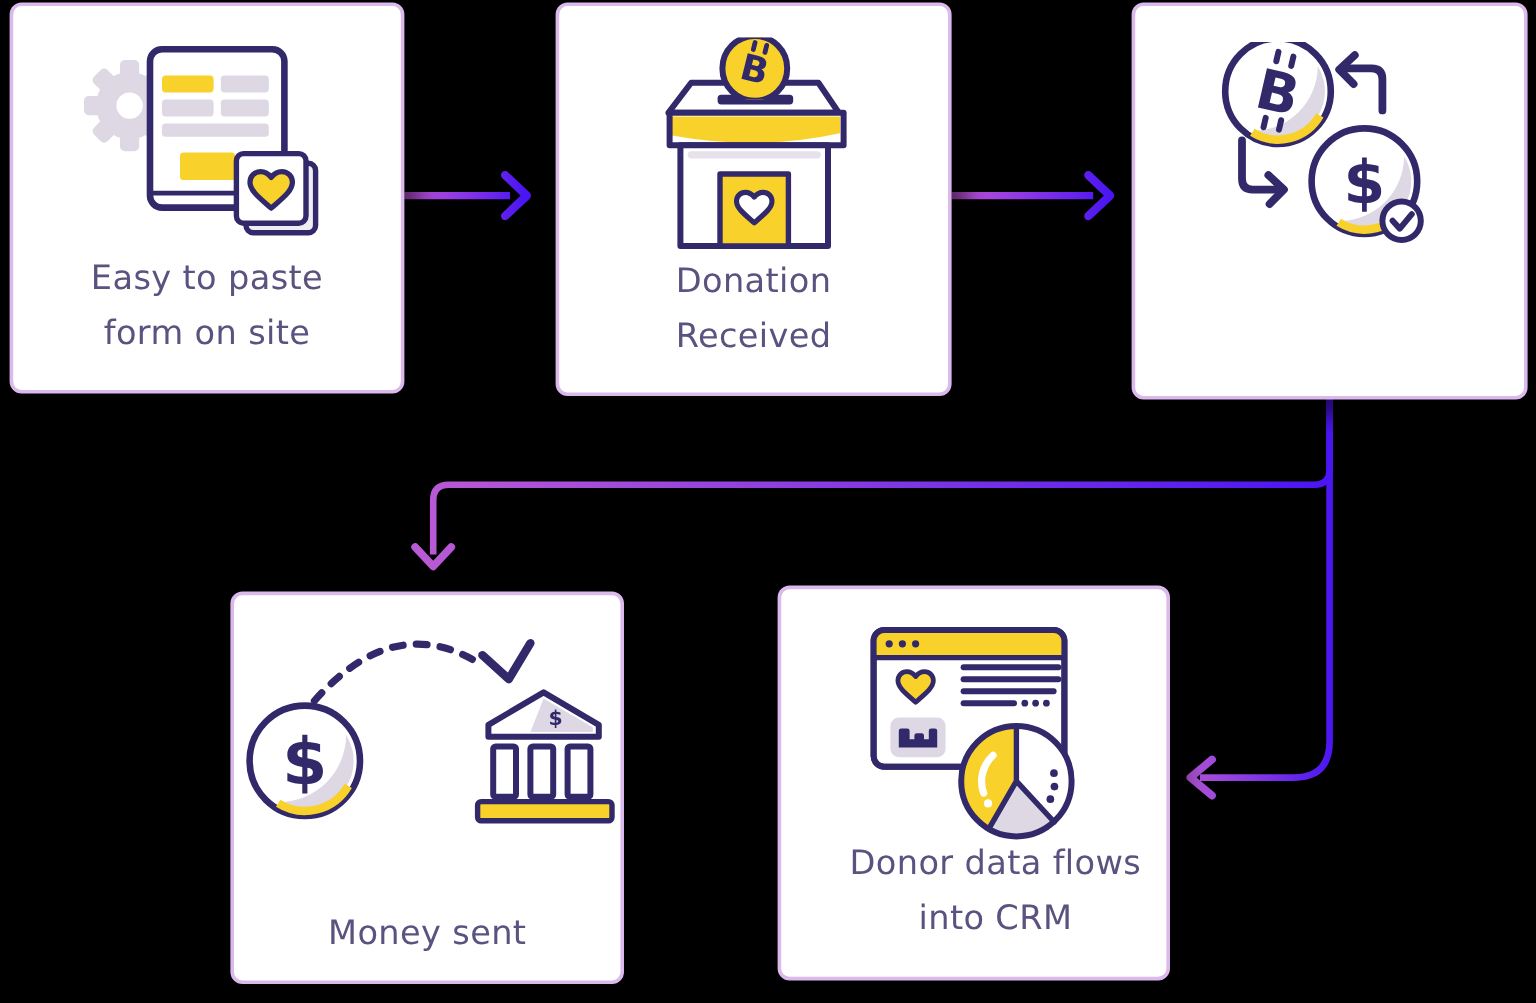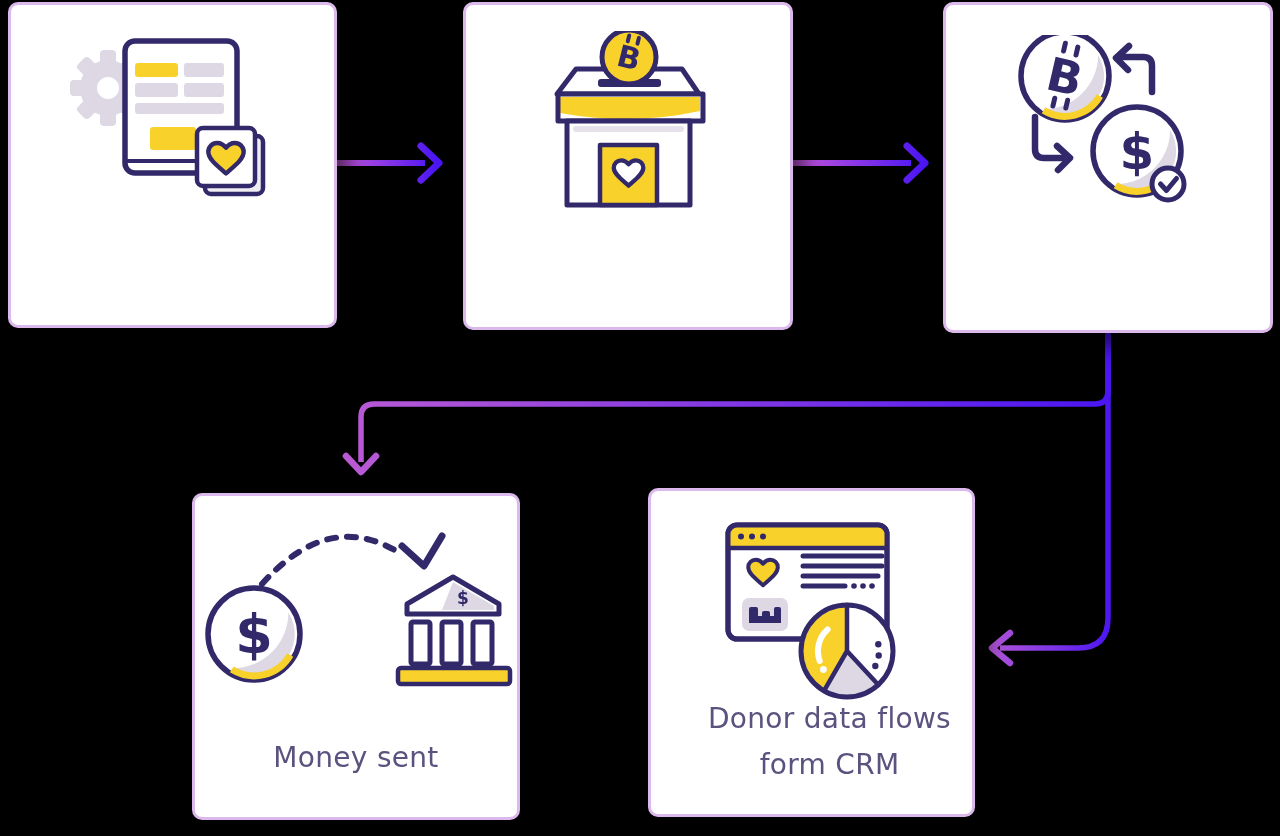--- a/index.html
+++ b/index.html
@@ -107,20 +107,24 @@
         </g>
         <g>
           <rect x="145" y="103" width="58" height="58" rx="6" fill="#efecf2" class="snf" stroke-width="4.5"></rect>
           <rect x="137" y="95" width="58" height="58" rx="6" class="fw snf" stroke-width="4.5"></rect>
           <g transform="translate(145.6,106.1) scale(1.7)">
             <path d="M12 20.2 C6.7 15.5 1.6 11.8 1.6 7.5 C1.6 4.6 3.9 2.3 6.8 2.3 C8.8 2.3 10.7 3.4 12 5.1 C13.3 3.4 15.2 2.3 17.2 2.3 C20.1 2.3 22.4 4.6 22.4 7.5 C22.4 11.8 17.3 15.5 12 20.2 Z" class="fy snf" stroke-width="2.6"></path>
           </g>
         </g>
       </svg>
     </div>
+    <div class="label">
+      <span>Easy to paste</span>
+      <span>form on site</span>
+    </div>
   </div>
 
   <div class="card" style="left:463px;top:2px;width:330px;height:328px;">
     <div class="icon-wrap" style="top:26px;">
       <svg width="165" height="178" viewBox="0 0 165 178">
         <defs>
             <clipPath id="coinClip2">
               <rect x="0" y="0" width="165" height="52"></rect>
             </clipPath>
           </defs>
@@ -141,20 +145,24 @@
         <g>
           <rect x="21" y="90" width="123" height="84" class="fw snf" stroke-width="5"></rect>
           <rect x="27" y="95" width="111" height="6" rx="3" fill="#e6e1eb"></rect>
           <rect x="54" y="114" width="57" height="60" class="fy snf" stroke-width="4.5"></rect>
           <g transform="translate(65.5,126) scale(1.42)">
             <path d="M12 20.2 C6.7 15.5 1.6 11.8 1.6 7.5 C1.6 4.6 3.9 2.3 6.8 2.3 C8.8 2.3 10.7 3.4 12 5.1 C13.3 3.4 15.2 2.3 17.2 2.3 C20.1 2.3 22.4 4.6 22.4 7.5 C22.4 11.8 17.3 15.5 12 20.2 Z" class="fw snf" stroke-width="3"></path>
           </g>
         </g>
       </svg>
     </div>
+    <div class="label">
+      <span>Donation</span>
+      <span>Received</span>
+    </div>
   </div>
 
   <div class="card" style="left:943px;top:2px;width:330px;height:331px;">
     <div class="icon-wrap" style="top:30px;">
       <svg width="190" height="175" viewBox="0 0 190 175">
         <g>
           <path d="M110 22 H130 Q139 22 139 31 V57" class="sn" stroke-width="6.5"></path>
           <path d="M116 11 L103 23 L115 35" class="sn" stroke-width="6.5"></path>
         </g>
         <g>
@@ -202,21 +210,21 @@
           <path d="M257 74 L298 98 L298 102 L246 102 Z" class="fg"></path>
           <path d="M211 106 V96 L257 69 L303 96 V106 Z" class="sn" stroke-width="5"></path>
           <text x="267" y="96" font-size="17" class="ictext">$</text>
           <rect x="215" y="114" width="19" height="42" rx="2" class="fw snf" stroke-width="5"></rect>
           <rect x="246" y="114" width="19" height="42" rx="2" class="fw snf" stroke-width="5"></rect>
           <rect x="277" y="114" width="19" height="42" rx="2" class="fw snf" stroke-width="5"></rect>
           <rect x="202" y="160" width="112" height="16" rx="3" class="fy snf" stroke-width="4.5"></rect>
         </g>
       </svg>
     </div>
-    <div class="label" style="bottom:36px;">
+    <div class="label" style="bottom:16px;">
       <span>Money sent</span>
     </div>
   </div>
 
   <div class="card" style="left:648px;top:488px;width:327px;height:329px;">
     <div class="icon-wrap" style="top:26px;">
       <svg width="185" height="200" viewBox="0 0 185 200">
         <g>
           <rect x="9" y="8" width="159" height="114" rx="9" class="fw snf" stroke-width="5"></rect>
           <path d="M9 31 V17 Q9 8 18 8 H159 Q168 8 168 17 V31 Z" class="fy"></path>
@@ -249,17 +257,17 @@
           <circle cx="159.3" cy="127.3" r="3.2" class="fn"></circle>
           <circle cx="159.7" cy="138.5" r="3.2" class="fn"></circle>
           <circle cx="156.3" cy="149" r="3.2" class="fn"></circle>
           <path d="M108.6 112.5 A29 29 0 0 0 100.7 143.9" class="sw" stroke-width="6"></path>
           <circle cx="104.4" cy="152.5" r="3.4" fill="#fff"></circle>
         </g>
       </svg>
     </div>
     <div class="label" style="bottom:26px;padding-left:36px;">
       <span>Donor data flows</span>
-      <span>form CRM</span>
+      <span>into CRM</span>
     </div>
   </div>
 
 </div>
 
 </body></html>

